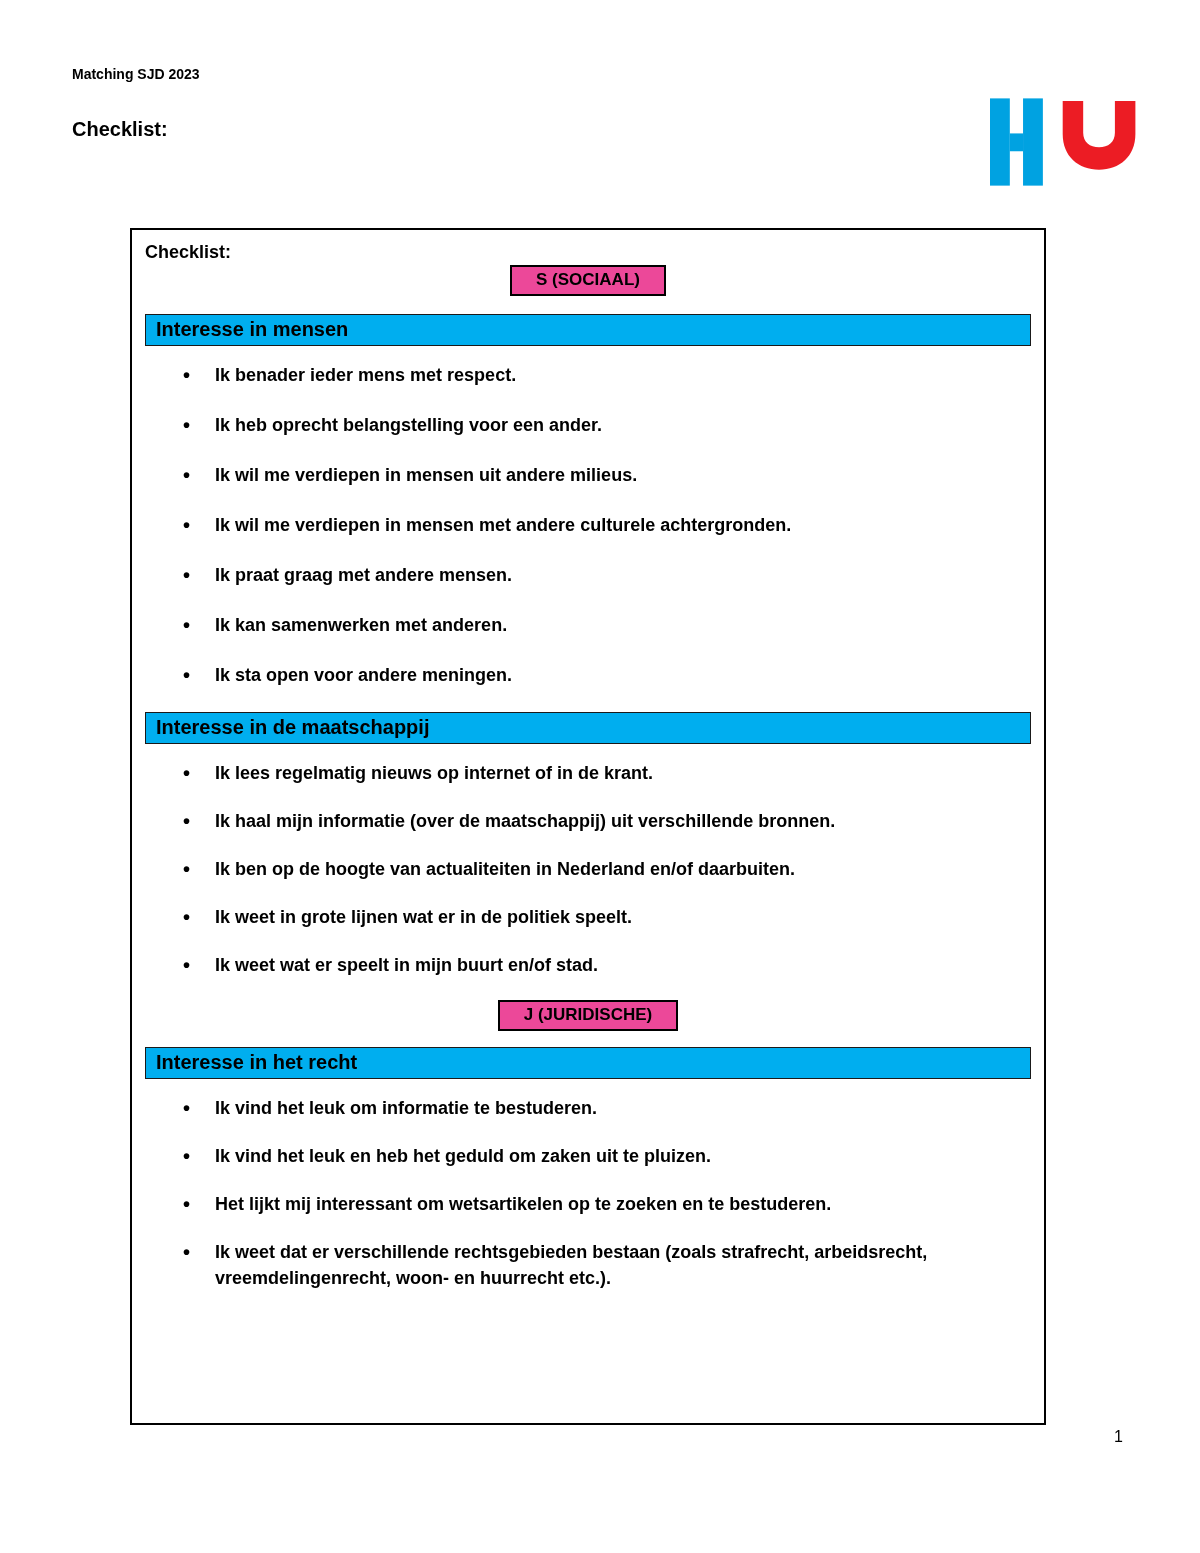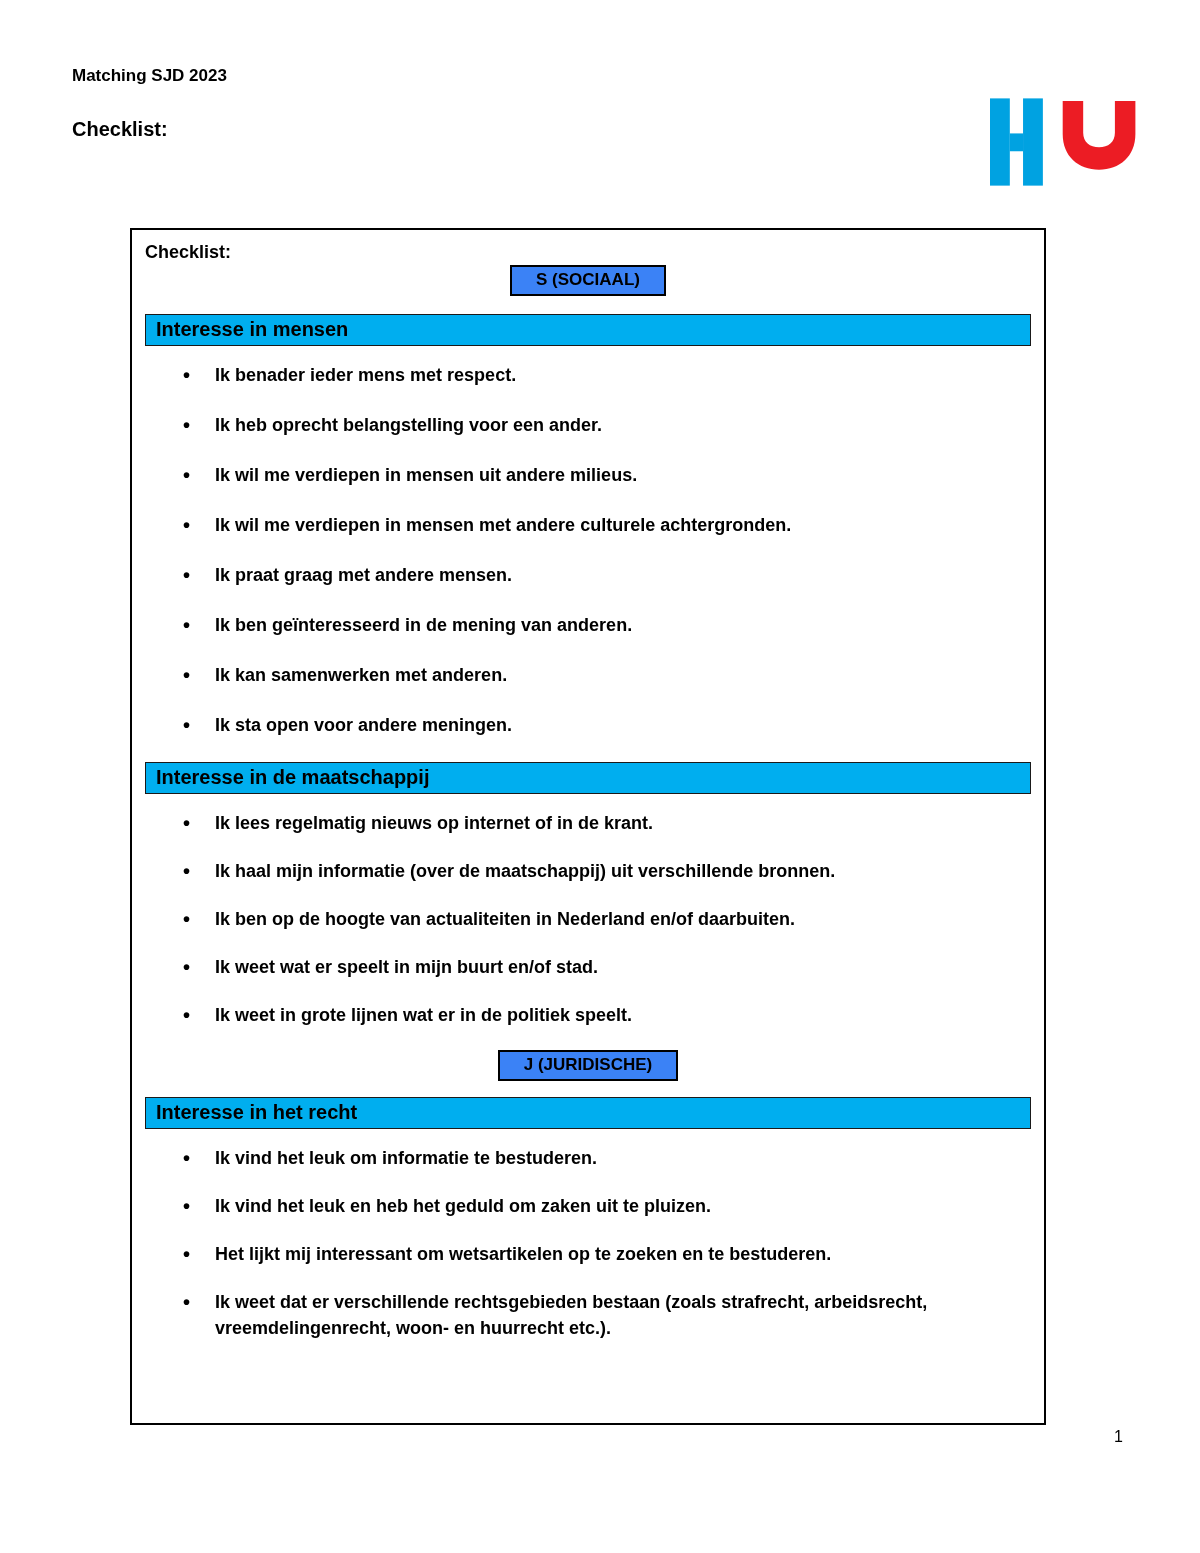--- a/index.html
+++ b/index.html
@@ -13,21 +13,21 @@
     margin: 0 auto;
     background: #ffffff;
     color: #000;
     overflow: hidden;
   }
 
   .page-title {
     position: absolute;
     left: 72px;
     top: 66px;
-    font-size: 17px;
+    font-size: 14px;
     font-weight: 700;
   }
   .page-subtitle {
     position: absolute;
     left: 72px;
     top: 118px;
     font-size: 20px;
     font-weight: 700;
   }
 
@@ -58,21 +58,21 @@
 
   .badge-row {
     text-align: center;
     margin: 2px 0 12px;
   }
   .badge-row.mid {
     margin: 12px 0 14px;
   }
   .badge {
     display: inline-block;
-    background: #3b82f6;
+    background: #ec4899;
     border: 2px solid #000;
     font-size: 17px;
     font-weight: 700;
     padding: 3px 24px 4px;
     min-width: 120px;
   }
 
   .section-bar {
     background: #00aeef;
     border: 1px solid #1a1a1a;
@@ -137,32 +137,31 @@
       <span class="badge">S (SOCIAAL)</span>
     </div>
 
     <div class="section-bar first">Interesse in mensen</div>
     <ul class="bullets">
       <li>Ik benader ieder mens met respect.</li>
       <li>Ik heb oprecht belangstelling voor een ander.</li>
       <li>Ik wil me verdiepen in mensen uit andere milieus.</li>
       <li>Ik wil me verdiepen in mensen met andere culturele achtergronden.</li>
       <li>Ik praat graag met andere mensen.</li>
-      <li>Ik ben geïnteresseerd in de mening van anderen.</li>
       <li>Ik kan samenwerken met anderen.</li>
       <li>Ik sta open voor andere meningen.</li>
     </ul>
 
     <div class="section-bar">Interesse in de maatschappij</div>
     <ul class="bullets tight">
       <li>Ik lees regelmatig nieuws op internet of in de krant.</li>
       <li>Ik haal mijn informatie (over de maatschappij) uit verschillende bronnen.</li>
       <li>Ik ben op de hoogte van actualiteiten in Nederland en/of daarbuiten.</li>
+      <li>Ik weet in grote lijnen wat er in de politiek speelt.</li>
       <li>Ik weet wat er speelt in mijn buurt en/of stad.</li>
-      <li>Ik weet in grote lijnen wat er in de politiek speelt.</li>
     </ul>
 
     <div class="badge-row mid">
       <span class="badge">J (JURIDISCHE)</span>
     </div>
 
     <div class="section-bar">Interesse in het recht</div>
     <ul class="bullets tight">
       <li>Ik vind het leuk om informatie te bestuderen.</li>
       <li>Ik vind het leuk en heb het geduld om zaken uit te pluizen.</li>

